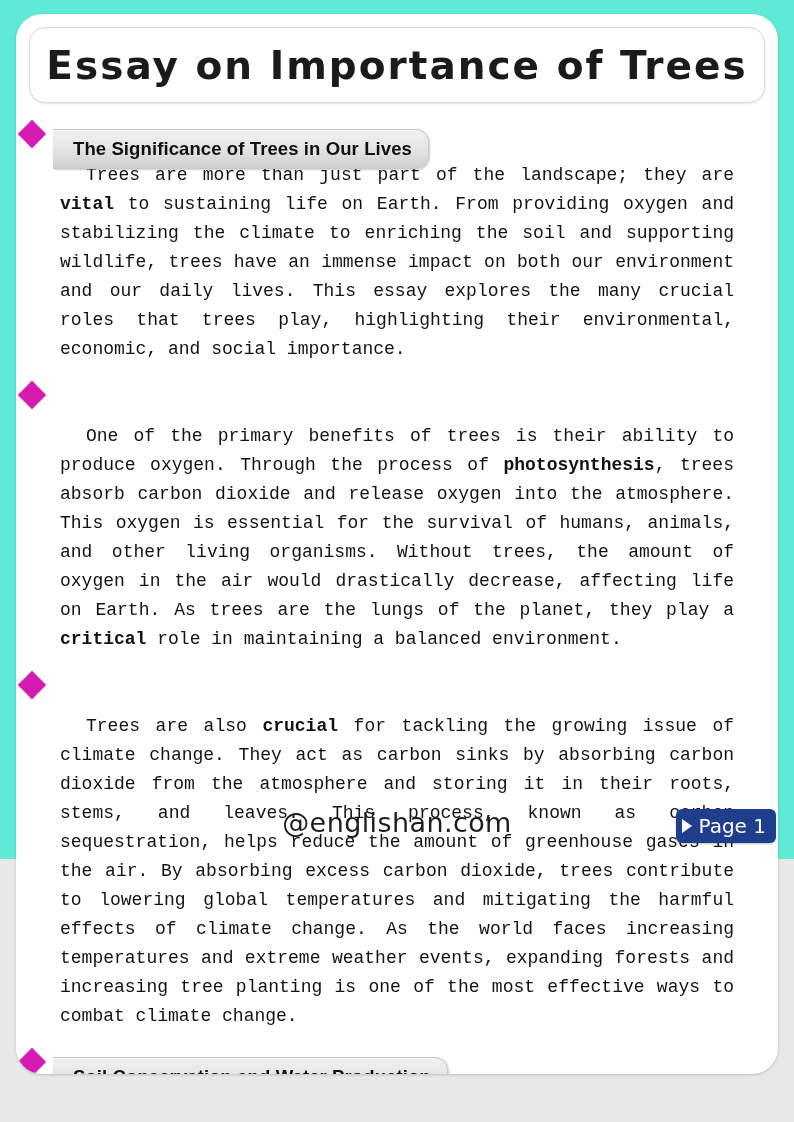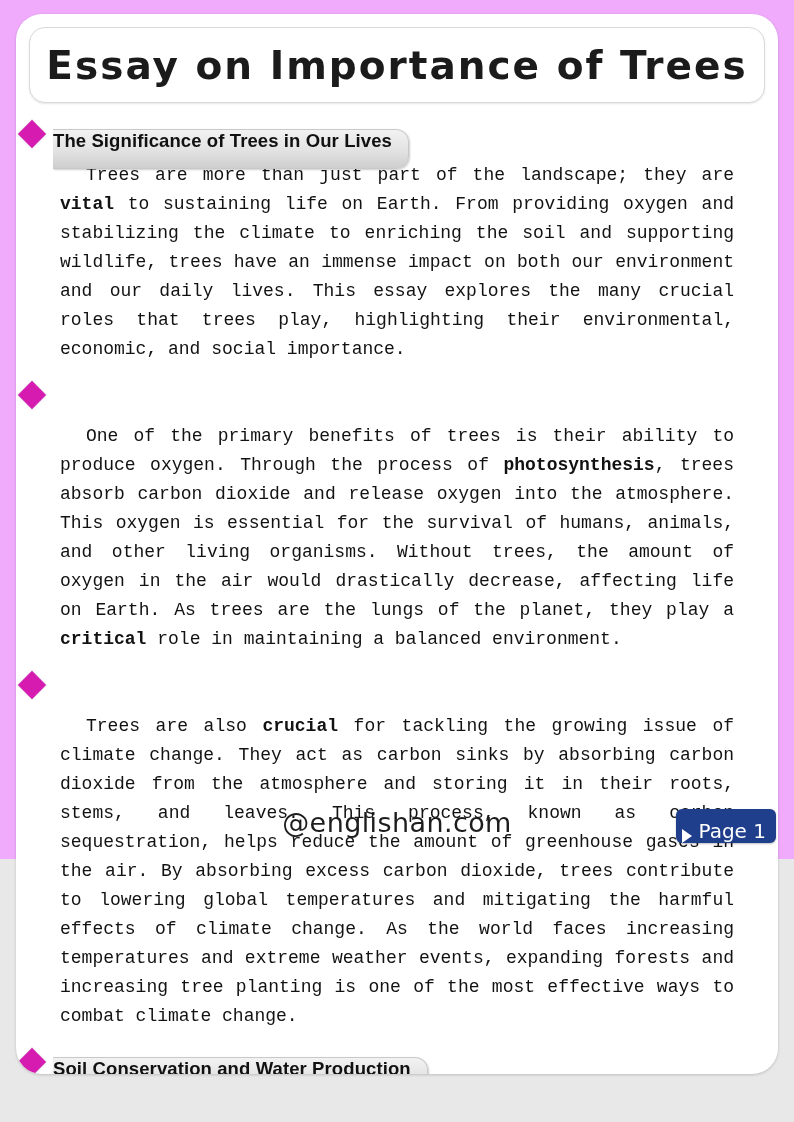--- a/index.html
+++ b/index.html
@@ -6,21 +6,21 @@
   html, body {
     margin: 0; padding: 0;
     width: 794px; height: 1122px;
     background: #e8e8e8;
     font-family: "Liberation Sans", sans-serif;
   }
   #page {
     position: relative;
     width: 794px;
     height: 859px;
-    background: #f0abfc;
+    background: #5eead4;
     padding: 14px 16px 0 16px;
   }
   .sheet {
     position: relative;
     width: 762px;
     height: 1060px;
     background: #ffffff;
     border-radius: 26px;
     box-shadow: 0 1px 3px rgba(0,0,0,0.18);
     overflow: hidden;
@@ -58,23 +58,23 @@
     width: 20px; height: 20px;
     background: #d51bb0;
     transform: rotate(45deg);
     margin-left: 6px;
     margin-right: 11px;
     flex: 0 0 auto;
     box-shadow: 0 0 0 1px rgba(0,0,0,0.06);
   }
   .heading-pill {
     display: inline-flex;
-    align-items: flex-start;
+    align-items: center;
     height: 40px;
-    padding: 0 16px 0 0;
+    padding: 0 16px 0 20px;
     background: linear-gradient(to bottom, #f2f2f2 0%, #e2e2e2 55%, #cfcfcf 100%);
     border: 1px solid #c9c9c9;
     border-left: none;
     border-radius: 0 13px 13px 0;
     box-shadow: 1px 1px 2px rgba(0,0,0,0.20);
     margin-top: 29px;
   }
   .heading-text {
     font-family: "Liberation Sans", sans-serif;
     font-size: 18.5px;
@@ -117,21 +117,21 @@
   }
   .page-badge {
     position: absolute;
     right: 18px;
     top: 10px;
     height: 34px;
     min-width: 100px;
     background: #1f3f8c;
     border-radius: 6px;
     display: flex;
-    align-items: flex-end;
+    align-items: center;
     padding: 0 10px 0 6px;
     box-shadow: 0 1px 2px rgba(0,0,0,0.25);
   }
   .page-badge .arrow {
     width: 0; height: 0;
     border-left: 10px solid #ffffff;
     border-top: 7px solid transparent;
     border-bottom: 7px solid transparent;
     margin-right: 7px;
     flex: 0 0 auto;

